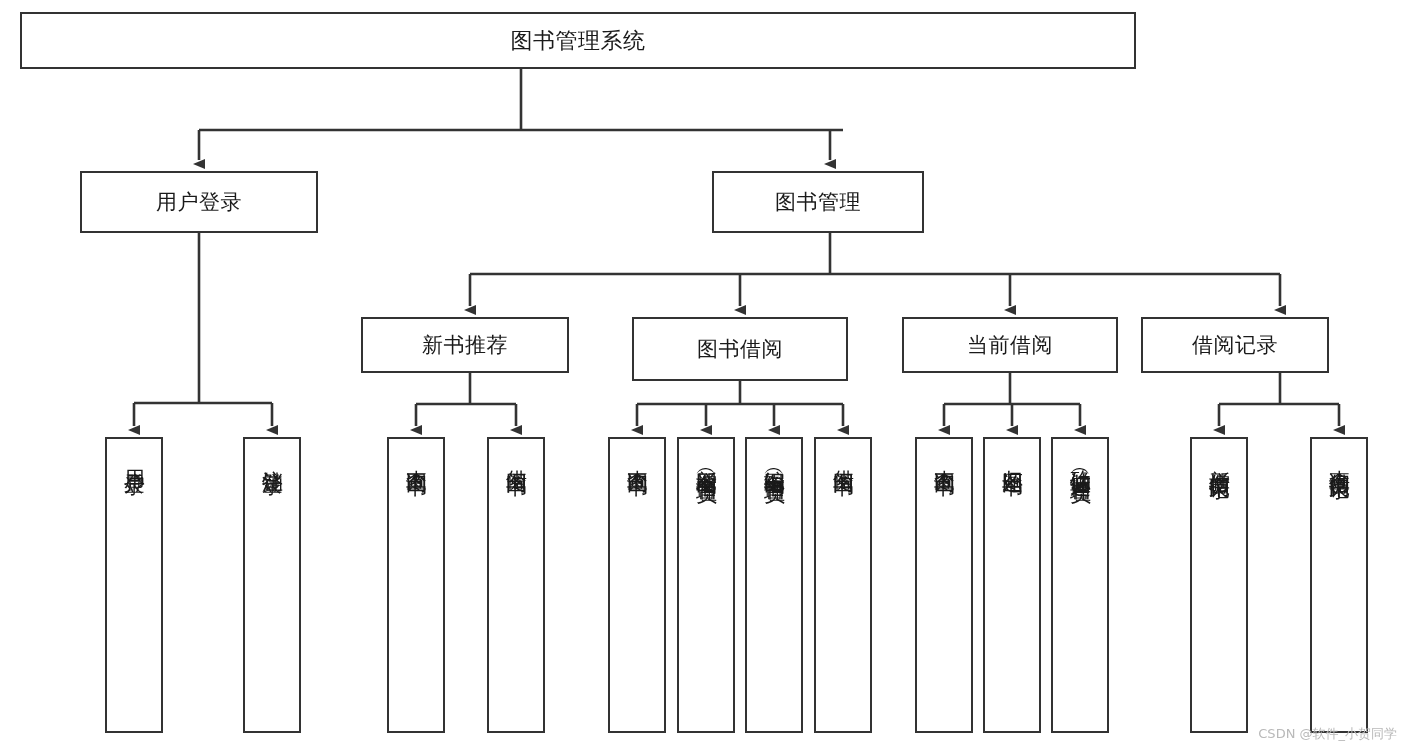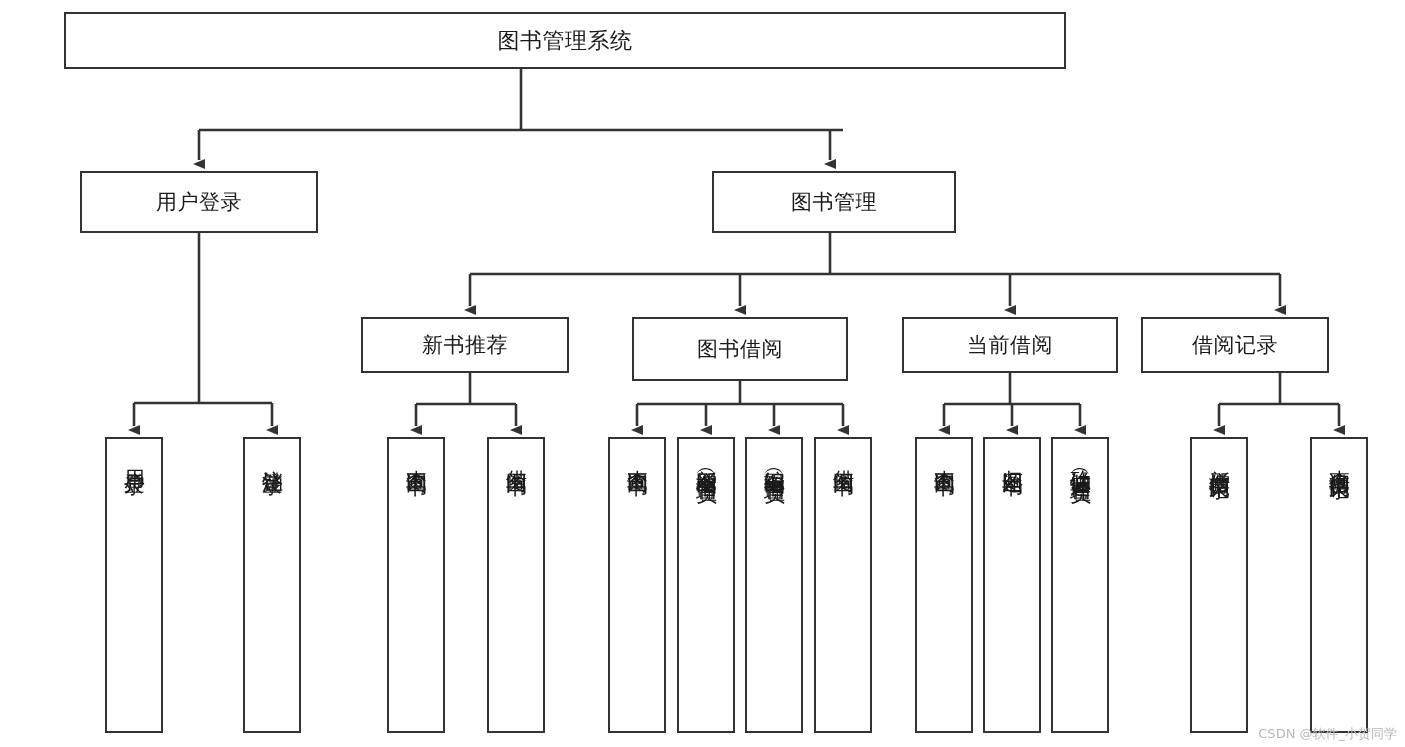--- a/index.html
+++ b/index.html
@@ -118,28 +118,28 @@
       <path d="M1012,404 L1012,426" marker-end="url(#arrow)"></path>
       <path d="M1080,404 L1080,426" marker-end="url(#arrow)"></path>
 
       <path d="M1280,373 L1280,404"></path>
       <path d="M1219,404 L1339,404"></path>
       <path d="M1219,404 L1219,426" marker-end="url(#arrow)"></path>
       <path d="M1339,404 L1339,426" marker-end="url(#arrow)"></path>
     </g>
   </svg>
 
-  <div class="node root horizontal" style="left:20px; top:12px; width:1002px; height:57px;margin-left:44px;">
+  <div class="node root horizontal" style="left:20px; top:12px; width:1116px; height:57px;">
     <span class="label">图书管理系统</span>
   </div>
 
   <div class="node horizontal" style="left:80px; top:171px; width:238px; height:62px;">
     <span class="label">用户登录</span>
   </div>
-  <div class="node horizontal" style="left:712px; top:171px; width:244px; height:62px;">
+  <div class="node horizontal" style="left:712px; top:171px; width:212px; height:62px;">
     <span class="label">图书管理</span>
   </div>
 
   <div class="node horizontal" style="left:361px; top:317px; width:208px; height:56px;">
     <span class="label">新书推荐</span>
   </div>
   <div class="node horizontal" style="left:632px; top:317px; width:216px; height:64px;">
     <span class="label">图书借阅</span>
   </div>
   <div class="node horizontal" style="left:902px; top:317px; width:216px; height:56px;justify-content:center;">

